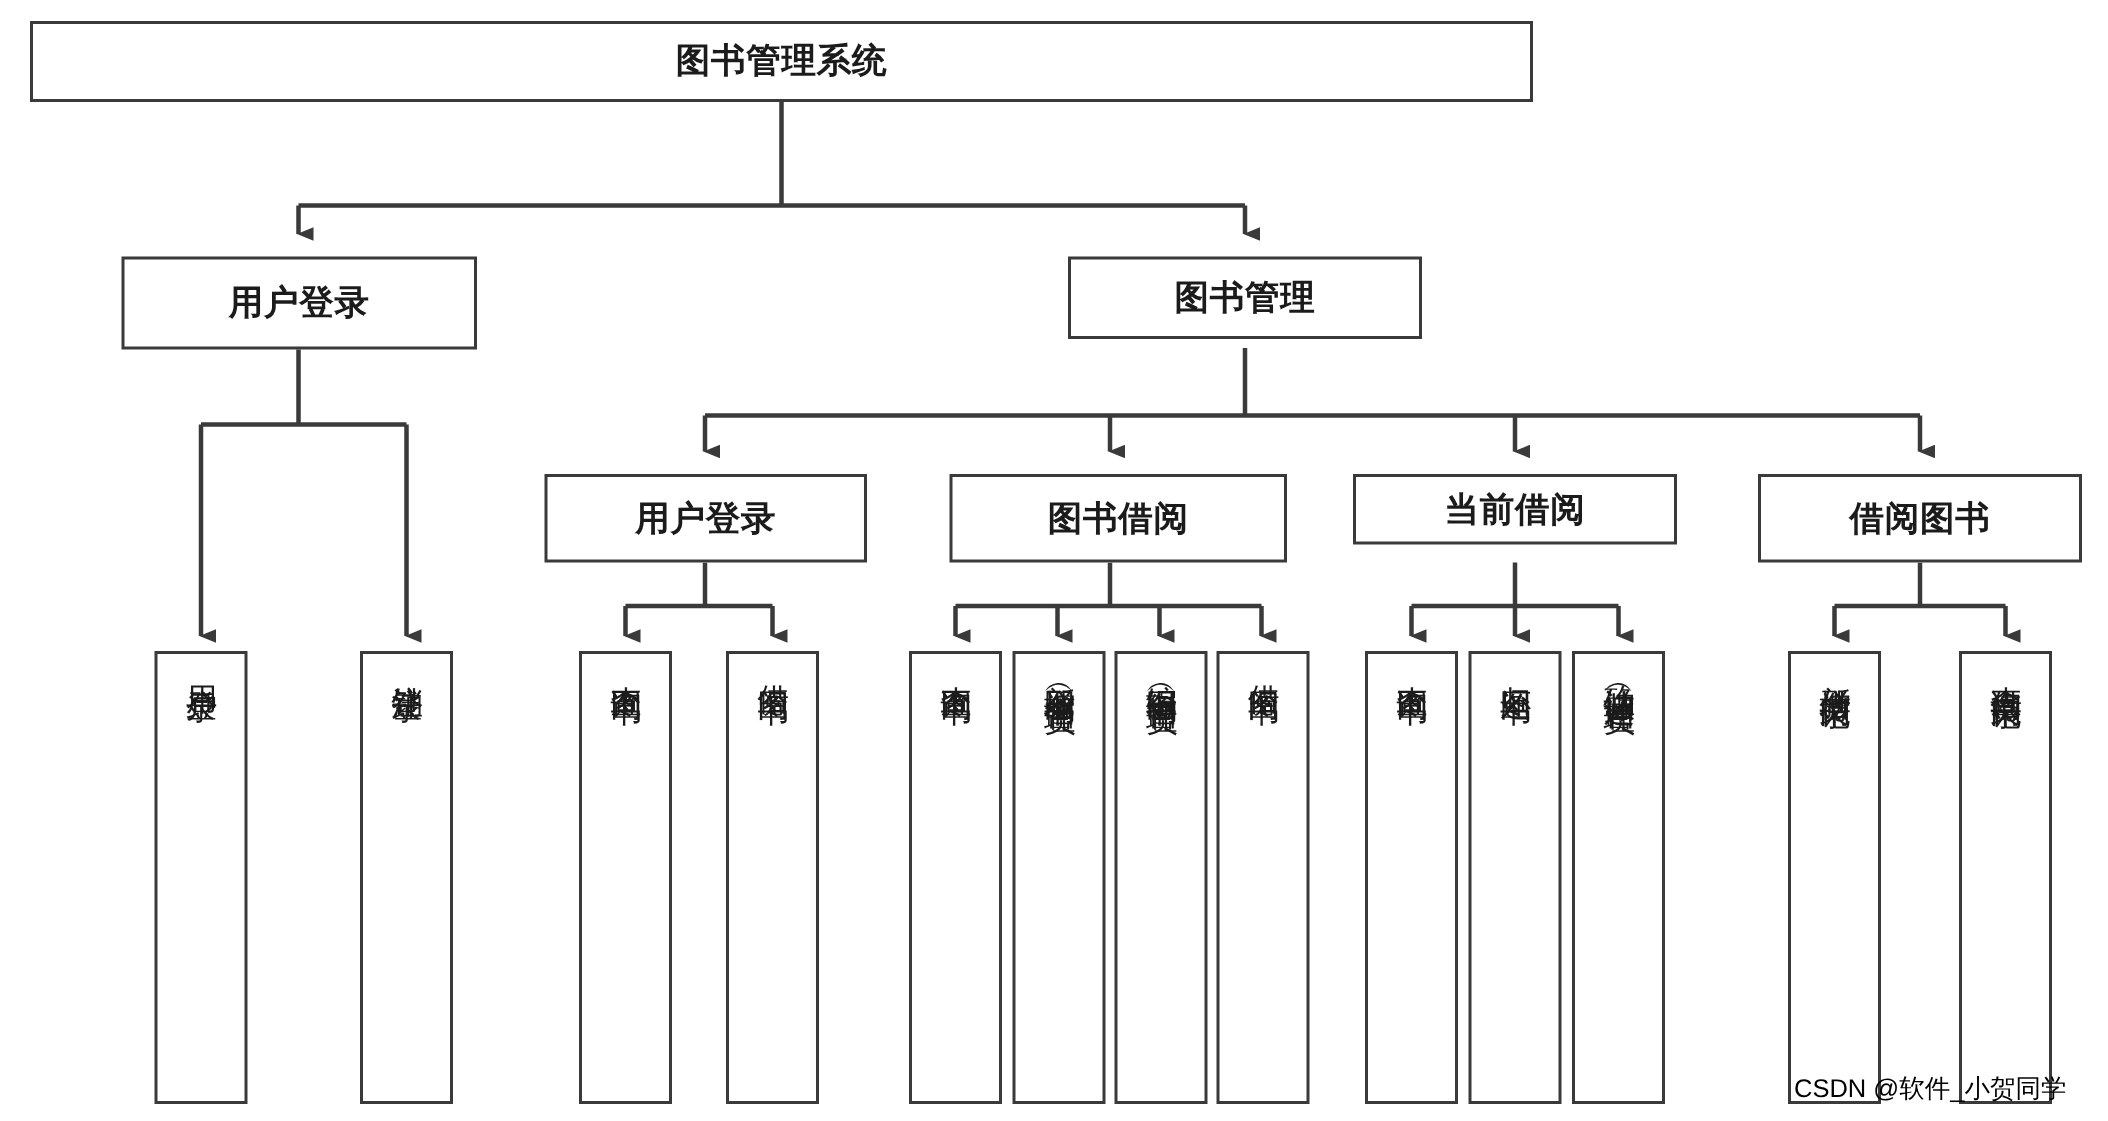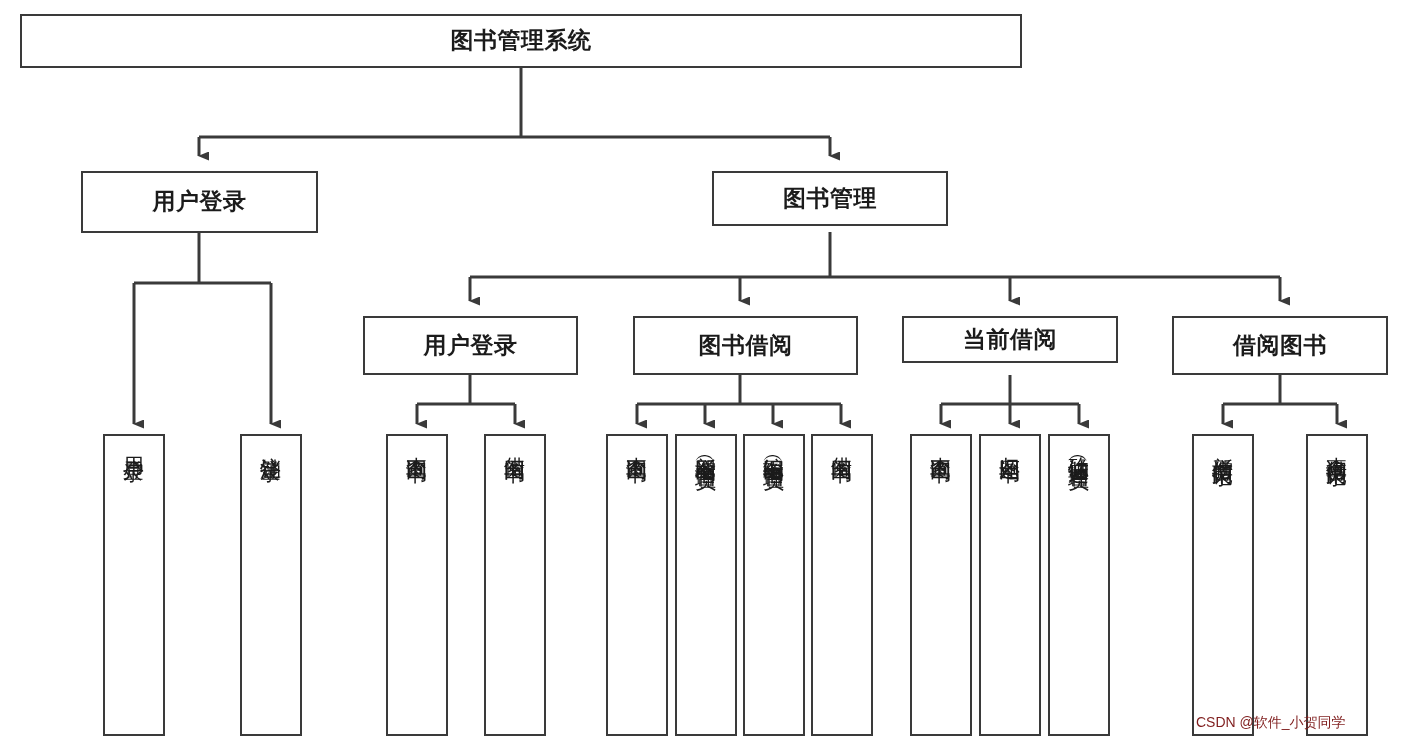--- a/index.html
+++ b/index.html
@@ -57,22 +57,22 @@
     line-height: 1.0;
     white-space: nowrap;
   }
   .node.vert.wide .label {
     font-size: 21px;
   }
   #watermark {
     position: absolute;
     left: 1196px;
     top: 714px;
-    font-size: 14px;
-    color: #7f1d1d;
+    font-size: 17px;
+    color: #000000;
     white-space: nowrap;
     font-family: "Liberation Sans", "DejaVu Sans", sans-serif;
   }
 </style>
 </head>
 <body>
 
 <div id="canvas">
 
   <svg id="wires" viewBox="0 0 1405 747" xmlns="http://www.w3.org/2000/svg">

